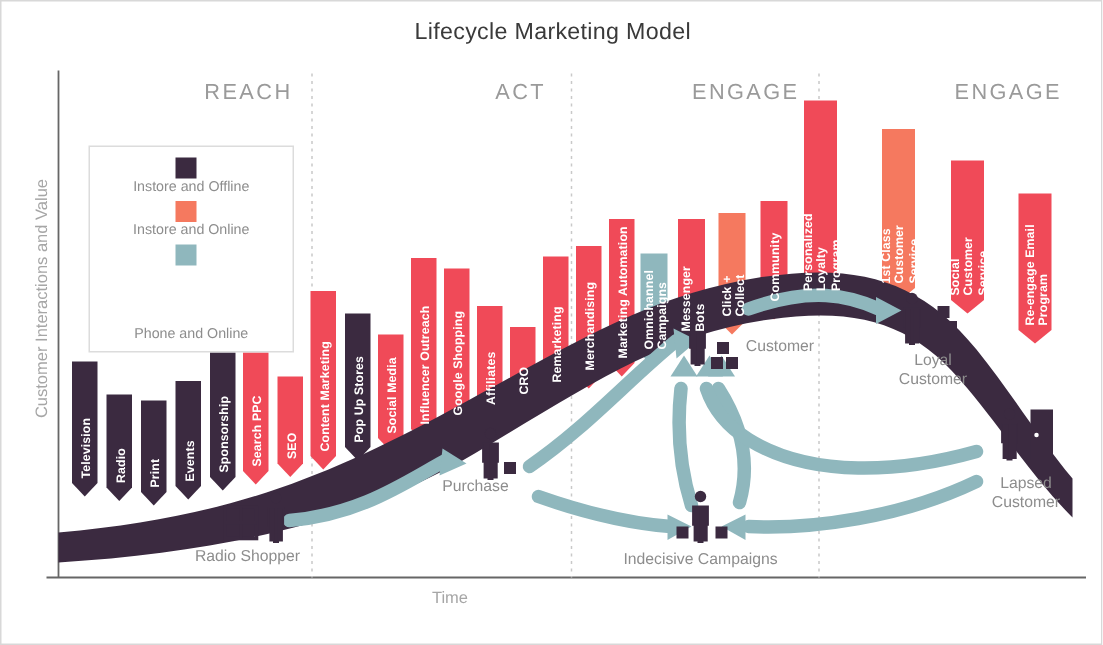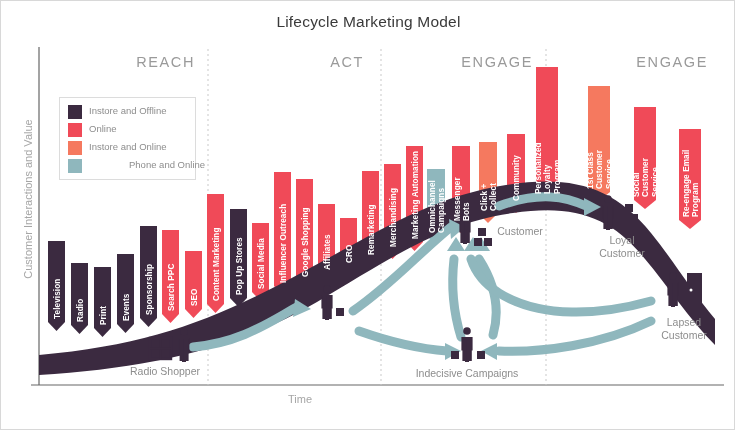--- a/index.html
+++ b/index.html
@@ -23,21 +23,21 @@
   }
   .xlab{
     position:absolute;left:0;top:392px;width:598px;text-align:center;
     font-size:11px;color:#a6a6a6;
   }
   .legend{
     position:absolute;left:58px;top:96px;width:137px;
     background:#fff;border:1px solid #dcdcdc;padding:7px 8px 6px 8px;
     box-sizing:border-box;
   }
-  .lg-row{display:flex;margin:0 0 4px 0;}
+  .lg-row{display:flex;align-items:center;margin:0 0 4px 0;flex-direction:column;}
   .lg-row:last-child{margin-bottom:0;gap:40px;}
   .lg-sw{width:14px;height:14px;margin-right:7px;flex:0 0 auto;}
   .lg-tx{font-size:9.5px;color:#8d8d8d;white-space:nowrap;}
   .stage-lbl{
     position:absolute;font-size:10.5px;color:#8d8d8d;text-align:center;
     line-height:12.5px;
   }
   .barlabel{
     position:absolute;font-size:8.2px;color:#ffffff;font-weight:bold;
     white-space:nowrap;transform-origin:0 0;transform:rotate(-90deg);
@@ -326,20 +326,21 @@
         <div>Re-engage Email</div>
         <div>Program</div>
       </div>
     </div>
 
   <div id="stage-labels">
       <div class="stage-lbl" style="left: 104px; top: 364px; width: 120px;">
         <div>Radio Shopper</div>
       </div>
       <div class="stage-lbl" style="left: 256px; top: 317px; width: 120px;">
+        <div>Purchase</div>
       </div>
       <div class="stage-lbl" style="left: 406px; top: 366px; width: 120px;">
         <div>Indecisive Campaigns</div>
       </div>
       <div class="stage-lbl" style="left: 459px; top: 224px; width: 120px;">
         <div>Customer</div>
       </div>
       <div class="stage-lbl" style="left: 561px; top: 233px; width: 120px;">
         <div>Loyal</div>
         <div>Customer</div>
@@ -348,24 +349,20 @@
         <div>Lapsed</div>
         <div>Customer</div>
       </div>
     </div>
 
   <div class="legend">
     <div id="legend-rows">
         <div class="lg-row">
           <span class="lg-sw" style="background: rgb(59, 42, 64);"></span>
           <span class="lg-tx">Instore and Offline</span>
-        </div>
-        <div class="lg-row">
-          <span class="lg-sw" style="background: rgb(240, 74, 88);"></span>
-          <span class="lg-tx">Online</span>
         </div>
         <div class="lg-row">
           <span class="lg-sw" style="background: rgb(245, 121, 95);"></span>
           <span class="lg-tx">Instore and Online</span>
         </div>
         <div class="lg-row">
           <span class="lg-sw" style="background: rgb(143, 183, 189);"></span>
           <span class="lg-tx">Phone and Online</span>
         </div>
       </div>

